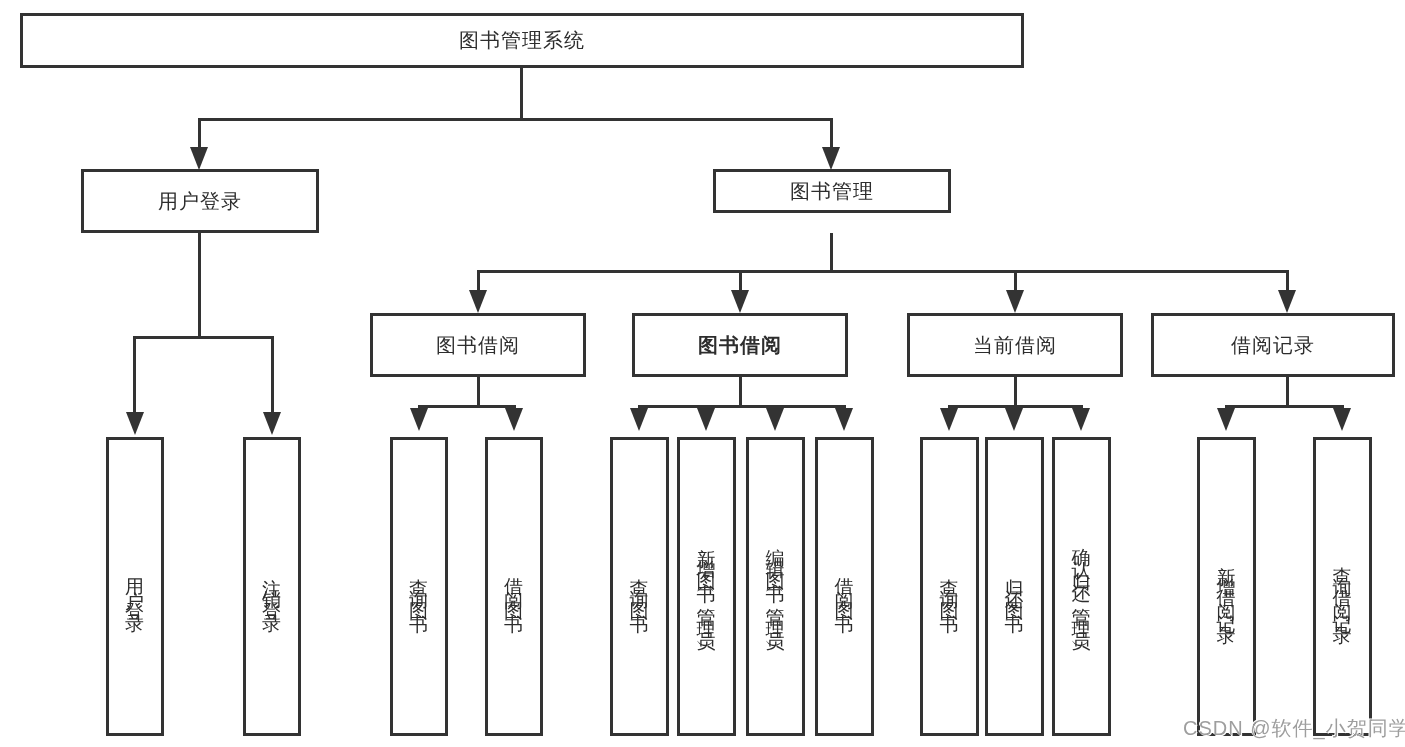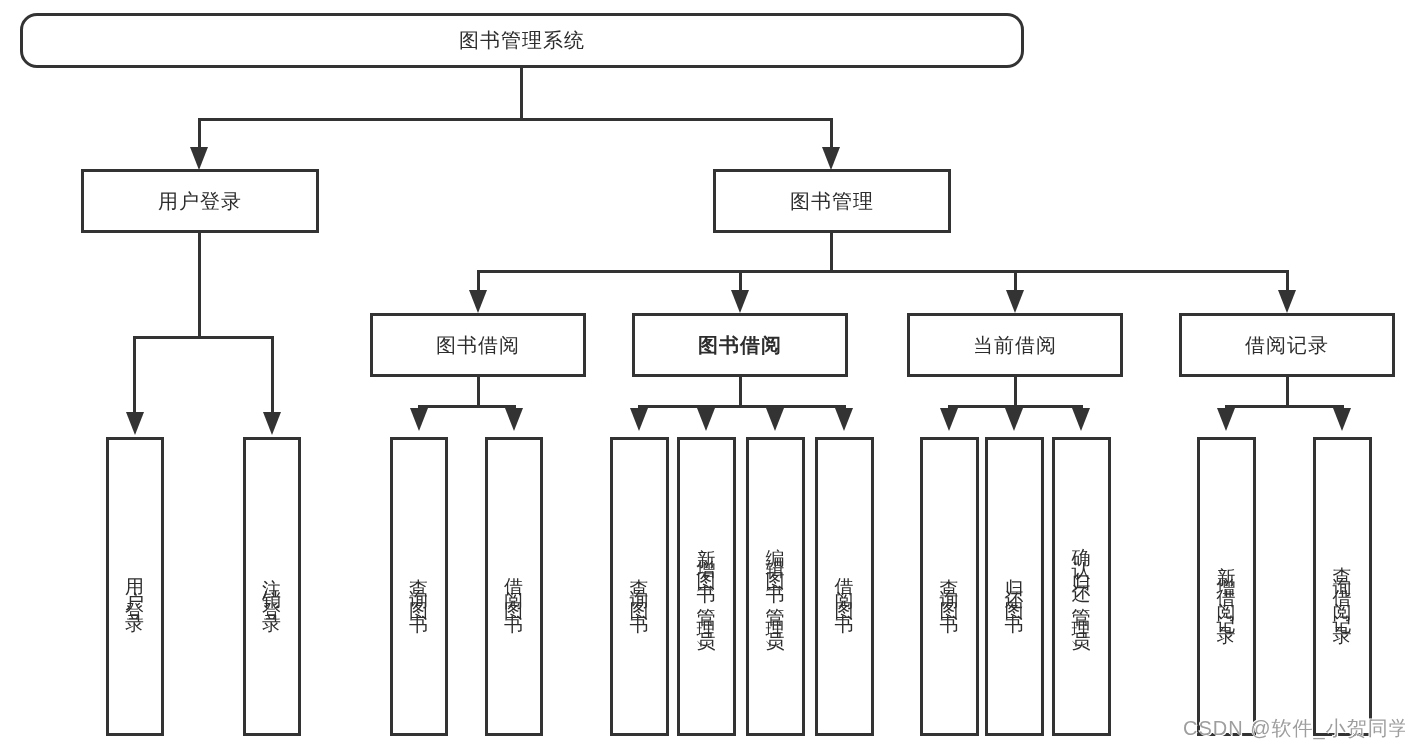--- a/index.html
+++ b/index.html
@@ -42,45 +42,45 @@
     font-size:20px;color:var(--wm);letter-spacing:1px;
     text-shadow:1px 1px 0 #ffffff,-1px -1px 0 #ffffff;
     white-space:nowrap;
   }
 </style>
 </head>
 <body>
 
 <div id="stage">
 
-  <div class="node" style="left:20px;top:13px;width:1004px;height:55px;border-radius:17px;">
+  <div class="node" style="left:20px;top:13px;width:1004px;height:55px;">
     <span>图书管理系统</span>
   </div>
 
   <div class="node" style="left:81px;top:169px;width:238px;height:64px;">
     <span>用户登录</span>
   </div>
 
-  <div class="node" style="left:713px;top:169px;width:238px;height:64px;">
+  <div class="node" style="left:713px;top:169px;width:238px;height:44px;">
     <span>图书管理</span>
   </div>
 
   <div class="node" style="left:370px;top:313px;width:216px;height:64px;">
     <span>图书借阅</span>
   </div>
 
   <div class="node" style="left:632px;top:313px;width:216px;height:64px;font-weight:bold;">
     <span>图书借阅</span>
   </div>
 
   <div class="node" style="left:907px;top:313px;width:216px;height:64px;">
     <span>当前借阅</span>
   </div>
 
-  <div class="node" style="left:1179px;top:313px;width:216px;height:64px;">
+  <div class="node" style="left:1151px;top:313px;width:244px;height:64px;">
     <span>借阅记录</span>
   </div>
 
   <div class="leaf" style="left:106px;">
     <span class="vtxt">用户登录</span>
   </div>
   <div class="leaf" style="left:243px;">
     <span class="vtxt">注销登录</span>
   </div>
 

